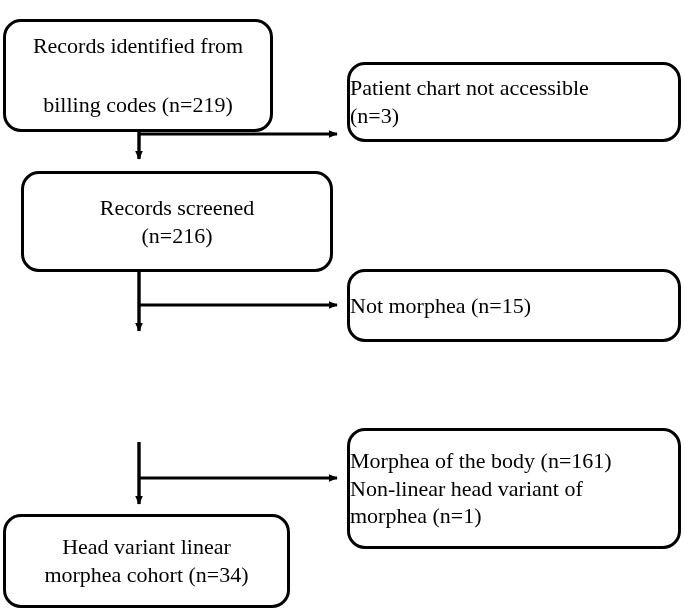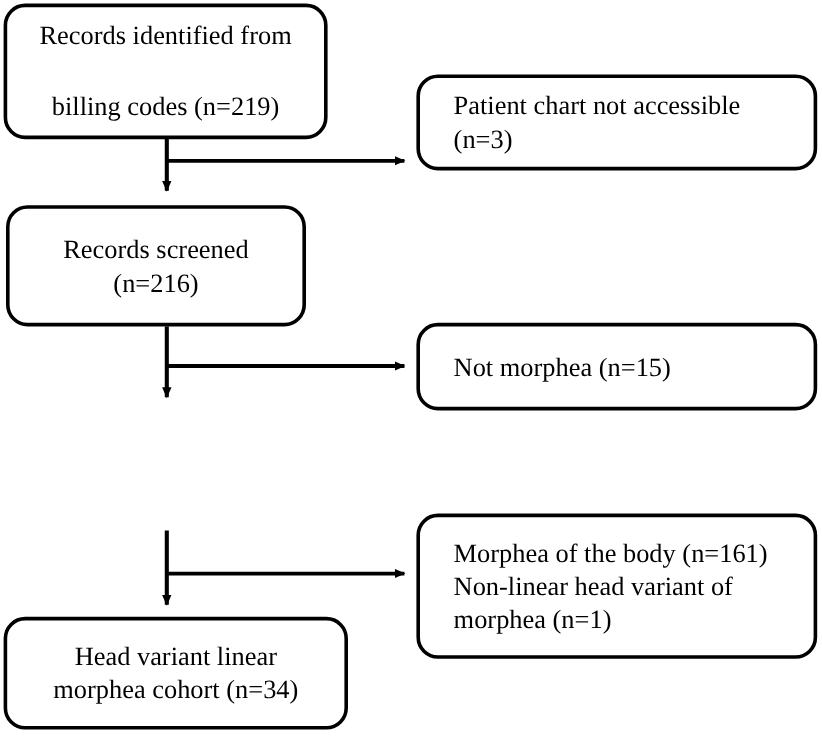--- a/index.html
+++ b/index.html
@@ -29,21 +29,21 @@
     line-height: 1.26;
   }
   .node-box.main-node {
     align-items: center;
     text-align: center;
     padding: 2px 10px;
   }
   .node-box.exclusion-node {
     align-items: flex-start;
     text-align: center;
-    padding: 2px 6px 2px 28px;
+    padding: 2px 6px 2px 0;
   }
   .node-line {
     display: block;
     white-space: nowrap;
   }
   #connector-layer {
     position: absolute;
     left: 0;
     top: 0;
     width: 685px;
@@ -78,26 +78,26 @@
     </g>
 
     <g>
       <path d="M139,442 L139,504" stroke="#000000" stroke-width="3.4" fill="none" marker-end="url(#arrow-head)"></path>
     </g>
     <g>
       <path d="M139,478 L337,478" stroke="#000000" stroke-width="3.2" fill="none" marker-end="url(#arrow-head)"></path>
     </g>
   </svg>
 
-  <div class="node-box main-node" style="left:3px; top:3px; width:270px; height:113px;gap:31px;">
+  <div class="node-box main-node" style="left:3px; top:19px; width:270px; height:113px;gap:31px;">
     <span class="node-line">Records identified  from</span>
     <span class="node-line">billing codes (n=219)</span>
   </div>
 
-  <div class="node-box main-node" style="left:5px; top:171px; width:250px; height:101px;">
+  <div class="node-box main-node" style="left:21px; top:171px; width:312px; height:101px;">
     <span class="node-line">Records screened</span>
     <span class="node-line">(n=216)</span>
   </div>
 
 
   <div class="node-box main-node" style="left:3px; top:514px; width:287px; height:94px;">
     <span class="node-line">Head variant  linear</span>
     <span class="node-line">morphea cohort (n=34)</span>
   </div>
 

